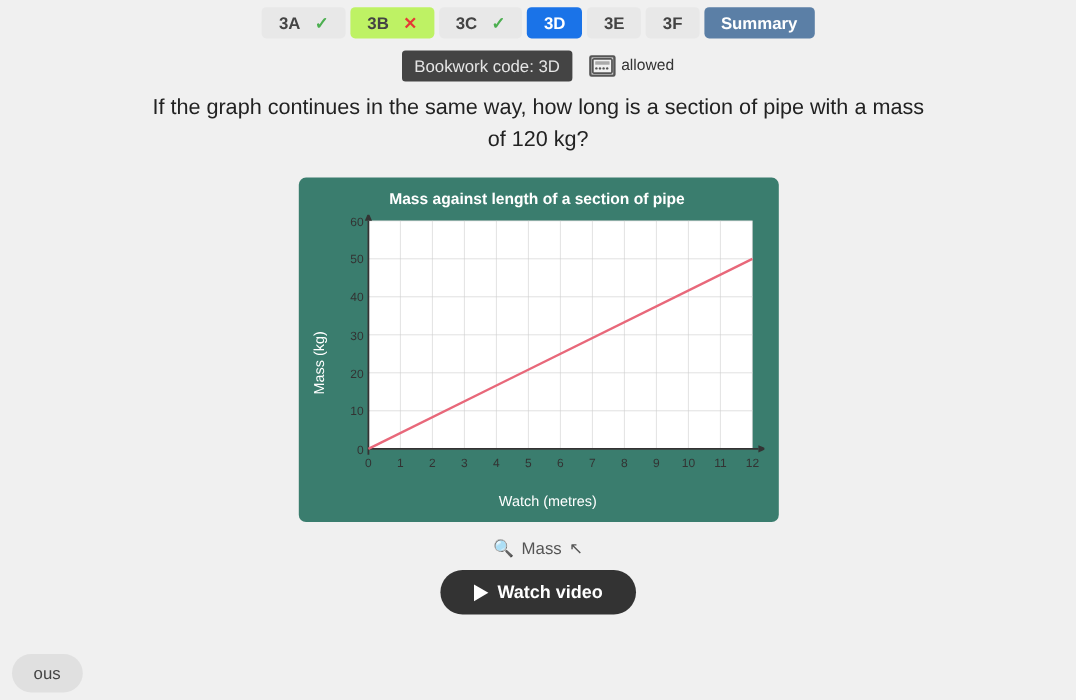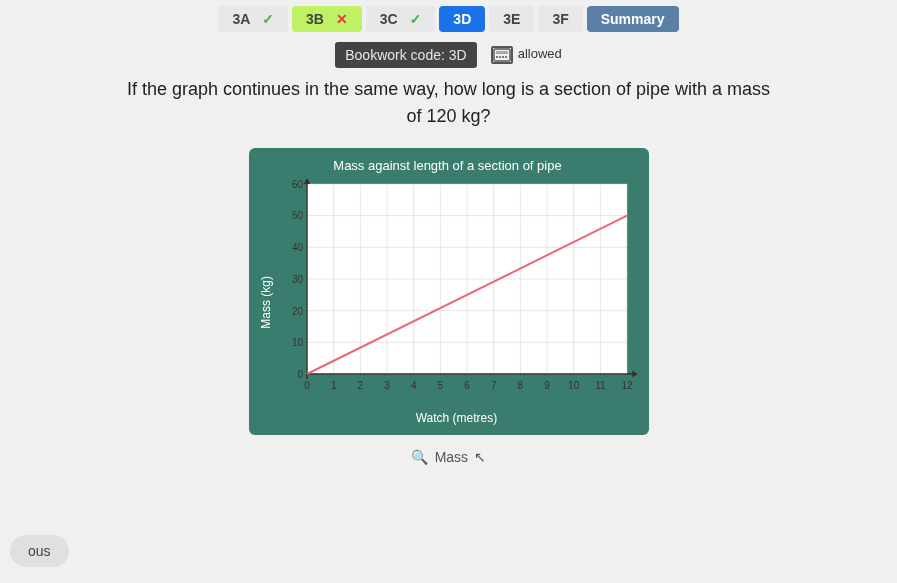--- a/index.html
+++ b/index.html
@@ -127,21 +127,21 @@
       display: inline-block;
       background: #3a7d6e;
       border-radius: 6px;
       padding: 10px 12px 10px 10px;
       margin-bottom: 14px;
     }
 
     .graph-title {
       color: white;
       font-size: 13px;
-      font-weight: normal;
+      font-weight: bold;
       text-align: center;
       margin-bottom: 6px;
     }
 
     .graph-area {
       display: flex;
       align-items: flex-start;
     }
 
     .y-label {
@@ -200,21 +200,21 @@
       border-top: 7px solid transparent;
       border-bottom: 7px solid transparent;
       border-left: 12px solid white;
       display: inline-block;
     }
 
     
     .prev-btn {
       position: absolute;
       left: 10px;
-      bottom: 16px;
+      bottom: 6px;
       background: #e0e0e0;
       border: none;
       border-radius: 20px;
       padding: 8px 18px;
       font-size: 14px;
       cursor: pointer;
       color: #444;
     }
 
     .bottom-center {
@@ -347,17 +347,23 @@
   </div>
 
   
   <div class="zoom-row">
     <span>🔍</span>
     <span>Mass</span>
     <span style="font-size:14px;">↖</span>
   </div>
 
   
+  <div class="bottom-center">
+    <button class="watch-video-btn">
+      <span class="play-icon"></span>
+      <span>Watch video</span>
+    </button>
+  </div>
 </div>
 
 <button class="prev-btn">
   <span>ous</span>
 </button>
 
 </body></html>

